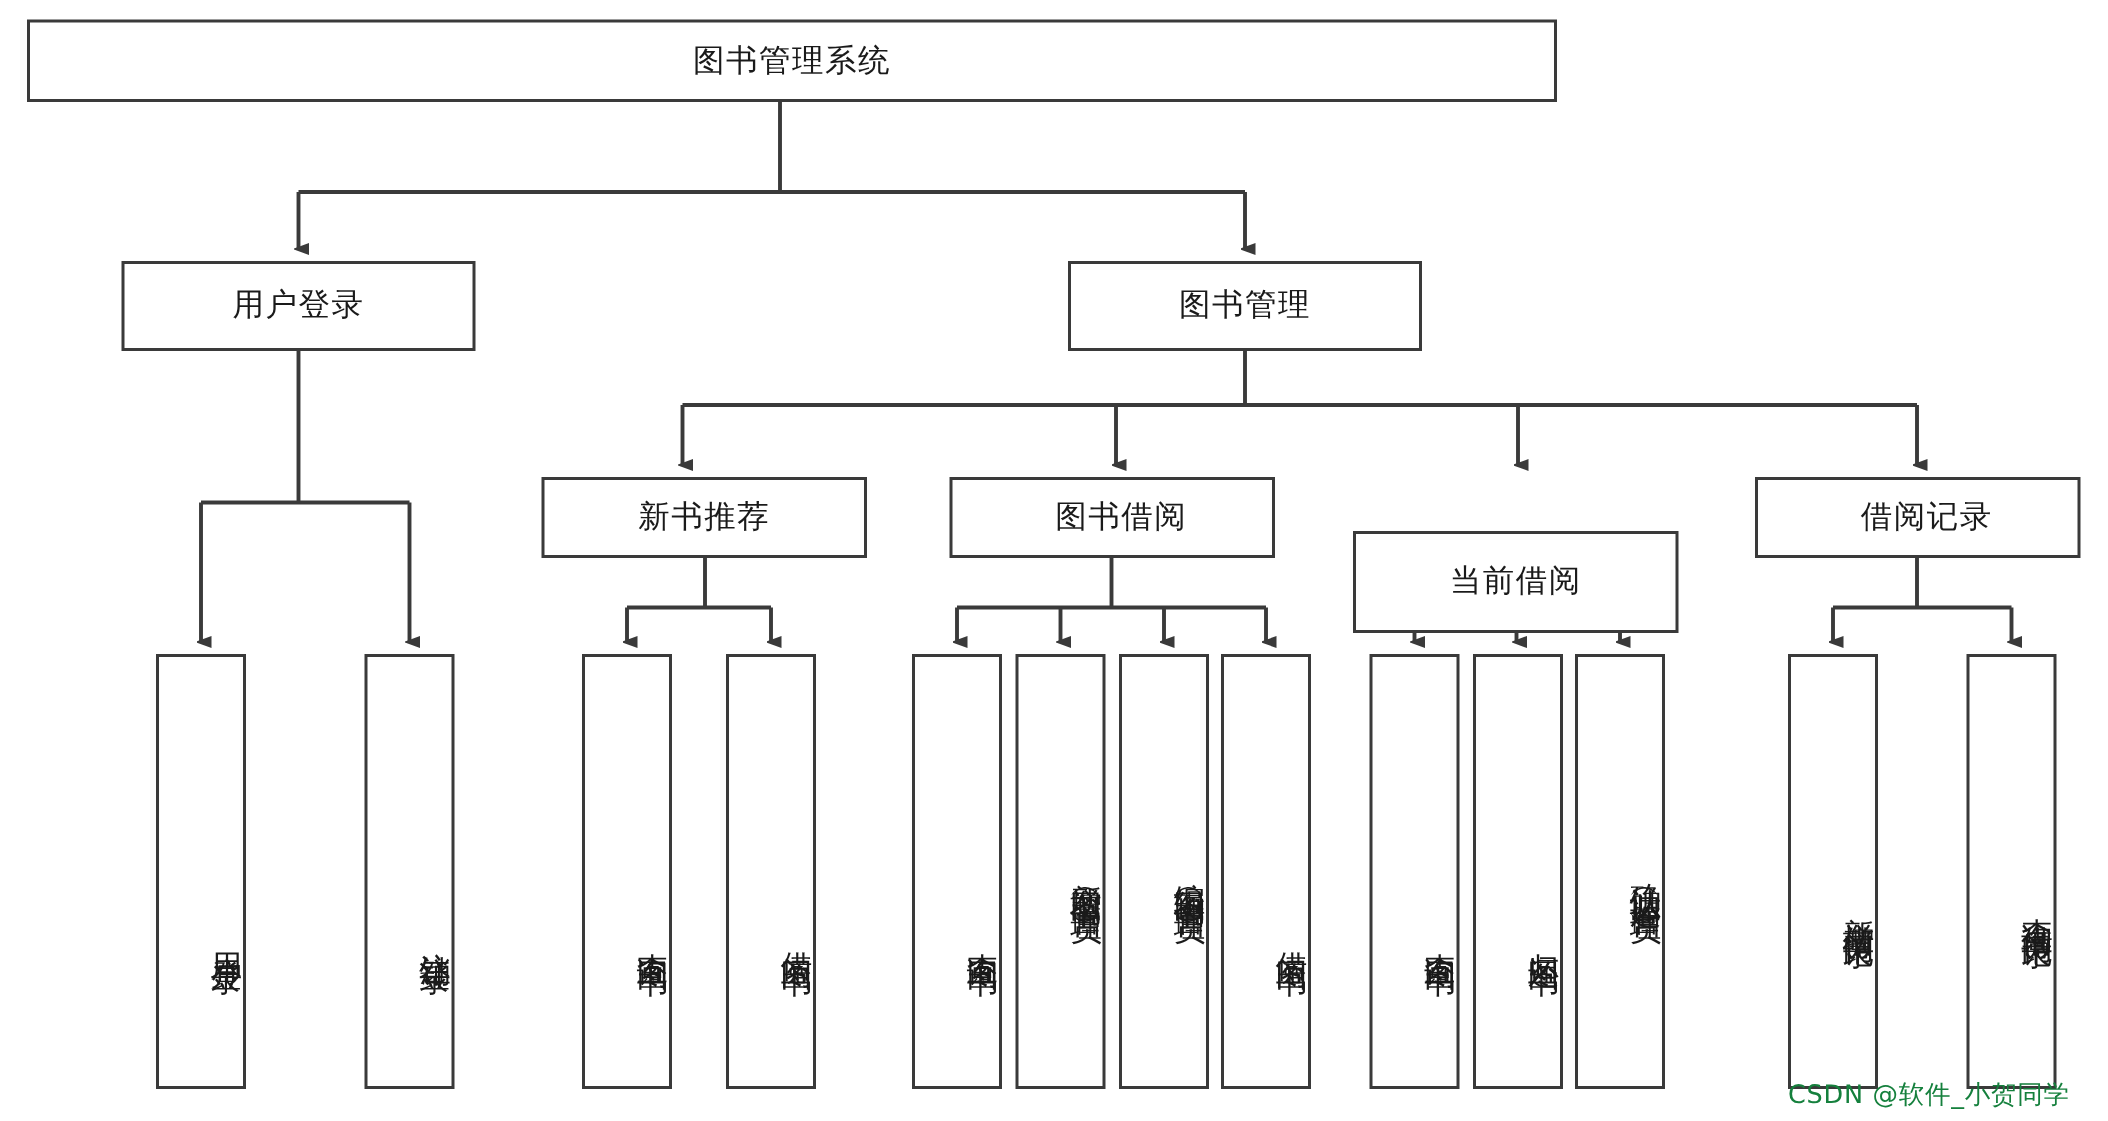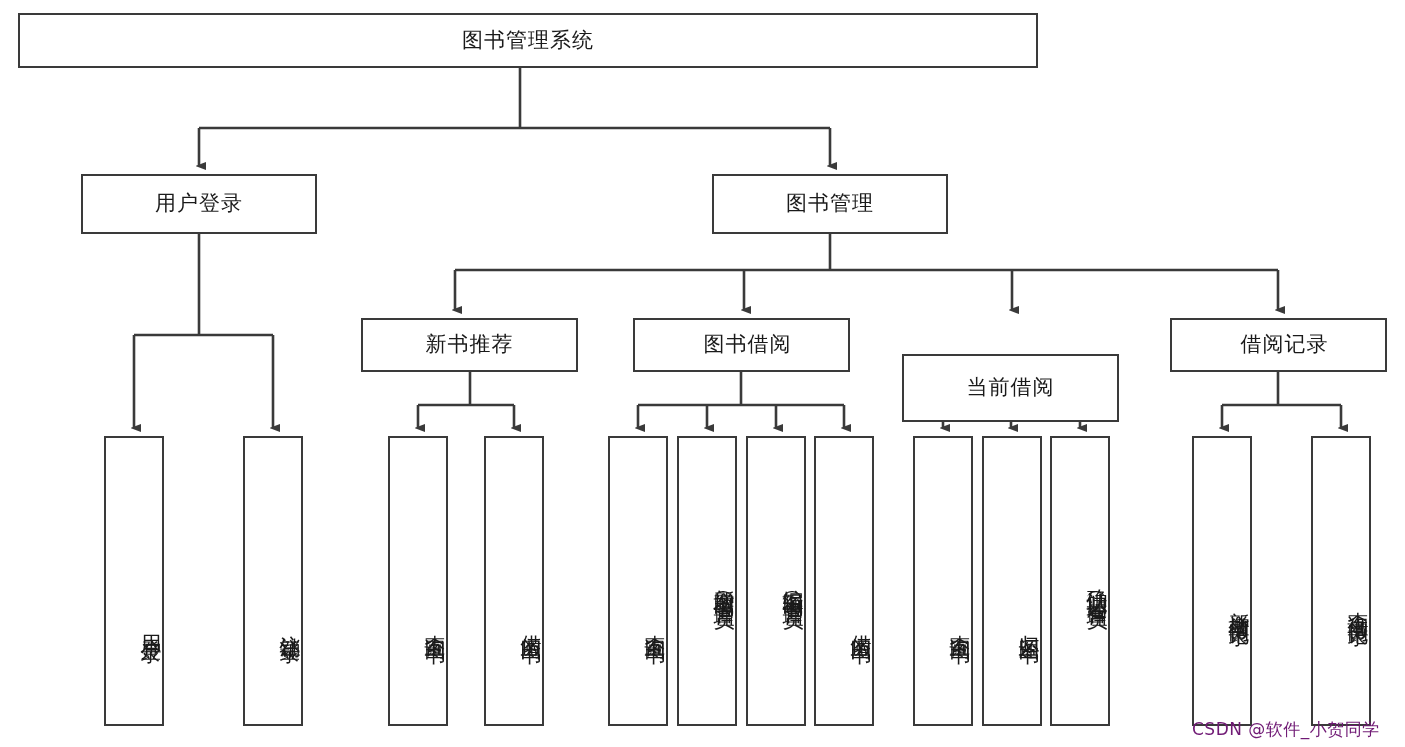--- a/index.html
+++ b/index.html
@@ -51,21 +51,21 @@
     justify-content: center;
     line-height: 1.05;
   }
   .node-label {
     display: block;
     white-space: nowrap;
   }
   .watermark {
     position: absolute;
     font-size: 17px;
-    color: #701a75;
+    color: #15803d;
     white-space: nowrap;
     letter-spacing: 0.5px;
     font-family: "DejaVu Sans", "Liberation Sans", sans-serif;
   }
 </style>
 </head>
 <body>
 
 <div id="canvas">
 

